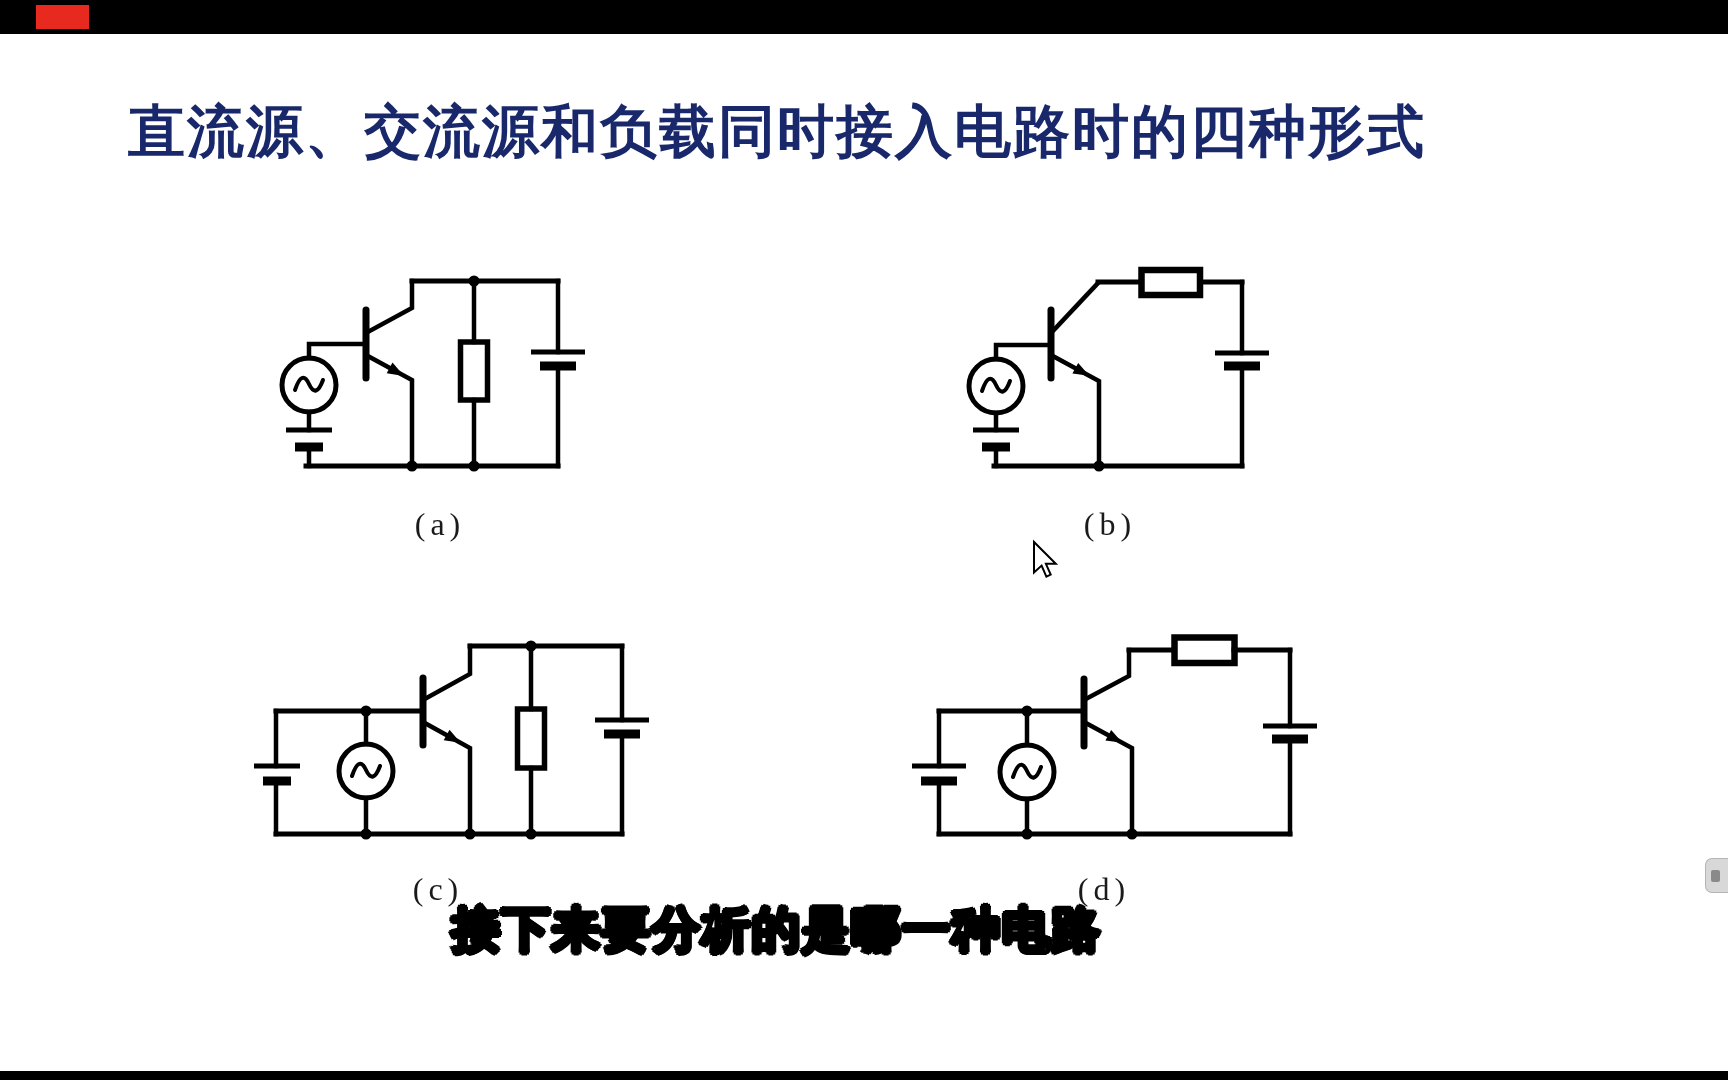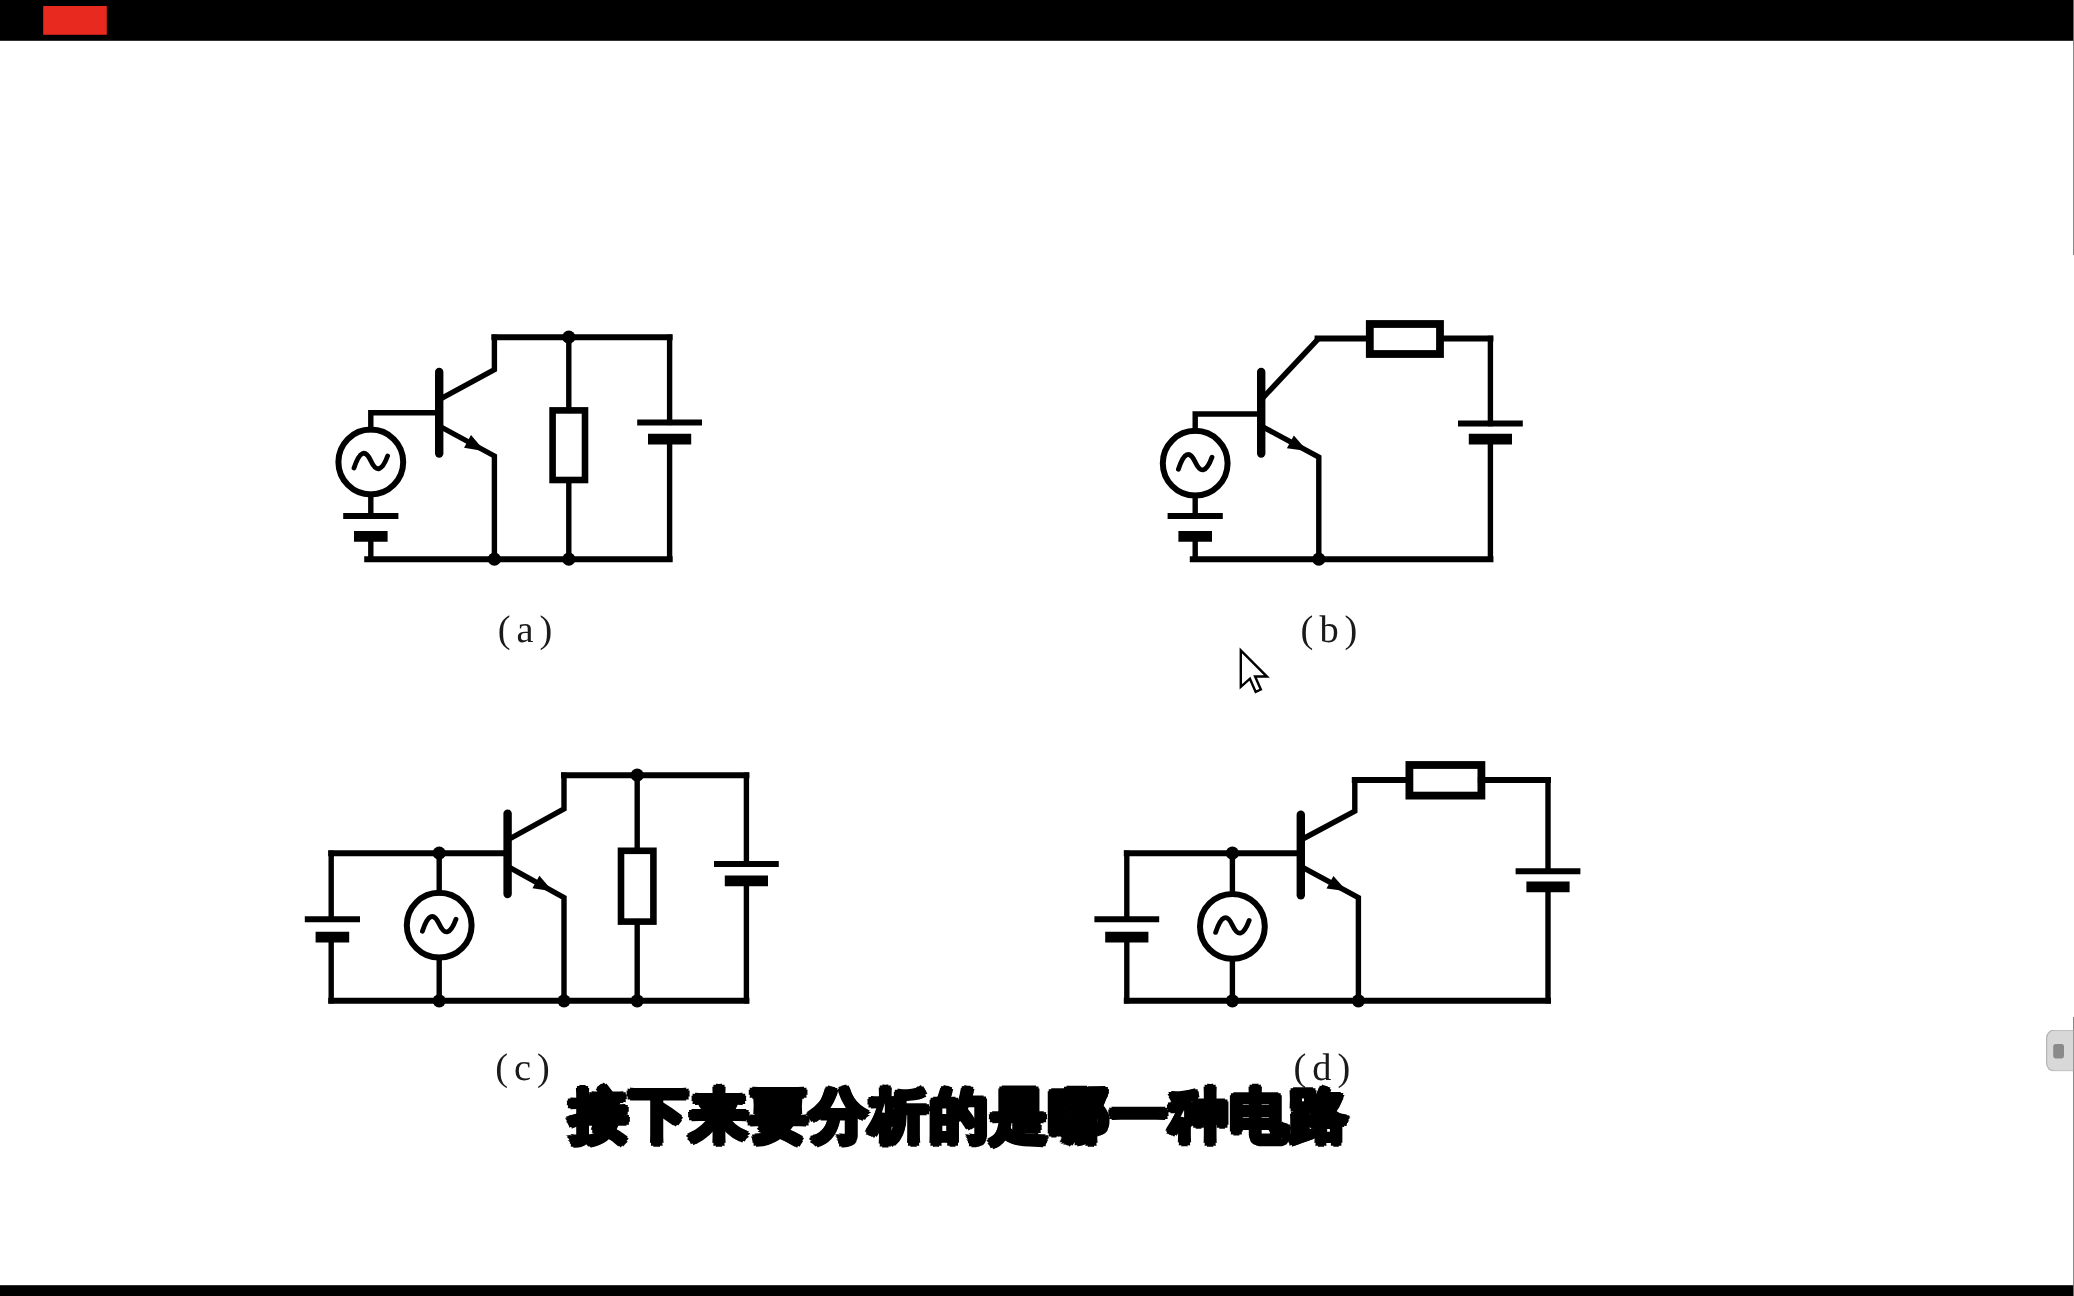--- a/index.html
+++ b/index.html
@@ -11,21 +11,21 @@
   .slide-title{position:absolute;left:128px;top:94px;white-space:nowrap;
          font-family:"Liberation Serif","DejaVu Serif",serif;font-weight:bold;
          font-size:57px;letter-spacing:2px;}
   .circuit-label{position:absolute;font-family:"Liberation Serif","DejaVu Serif",serif;
          font-size:32px;color:#1a1a1a;letter-spacing:5px;white-space:nowrap;
          transform:translateX(-50%);}
   .label-a{left:440px;top:506px;}
   .label-b{left:1110px;top:506px;}
   .label-c{left:438px;top:871px;}
   .label-d{left:1104px;top:871px;}
-  .caption{position:absolute;left:475px;top:898px;white-space:nowrap;
+  .caption{position:absolute;left:452px;top:898px;white-space:nowrap;
          font-weight:bold;font-size:48px;letter-spacing:2px;color:#fff;
          -webkit-text-stroke:2.5px #000;
          text-shadow:-2px -2px 0 #000,2px -2px 0 #000,-2px 2px 0 #000,2px 2px 0 #000,
                      0 -3px 0 #000,0 3px 0 #000,-3px 0 0 #000,3px 0 0 #000;}
   .side-tab{position:absolute;left:1705px;top:858px;width:23px;height:35px;
          background:#d8d8d8;border:1px solid #b5b5b5;border-right:none;
          border-radius:7px 0 0 7px;box-sizing:border-box;}
   .side-tab .glyph{position:absolute;left:5px;top:11px;width:9px;height:12px;
          background:#8a8a8a;border-radius:2px;}
   svg{position:absolute;left:0;top:0;}
@@ -43,20 +43,21 @@
 </style>
 </head>
 <body>
 
 <div class="stage">
 
   <div class="top-bar"></div>
   <div class="bottom-bar"></div>
   <div class="rec-box" style="background: rgb(232, 41, 31);"></div>
 
+  <div class="slide-title" style="color: rgb(25, 39, 107);">直流源、交流源和负载同时接入电路时的四种形式</div>
 
   <svg width="1728" height="1080" viewBox="0 0 1728 1080">
 
     <g>
       <g>
         <circle class="src" cx="309" cy="385" r="27"></circle>
         <path class="sine" d="M295 390 Q302 369 309 384 Q316 399 323 380"></path>
         <path class="wire" d="M309 358 V344 H366"></path>
         <path class="wire" d="M309 412 V430"></path>
       </g>

